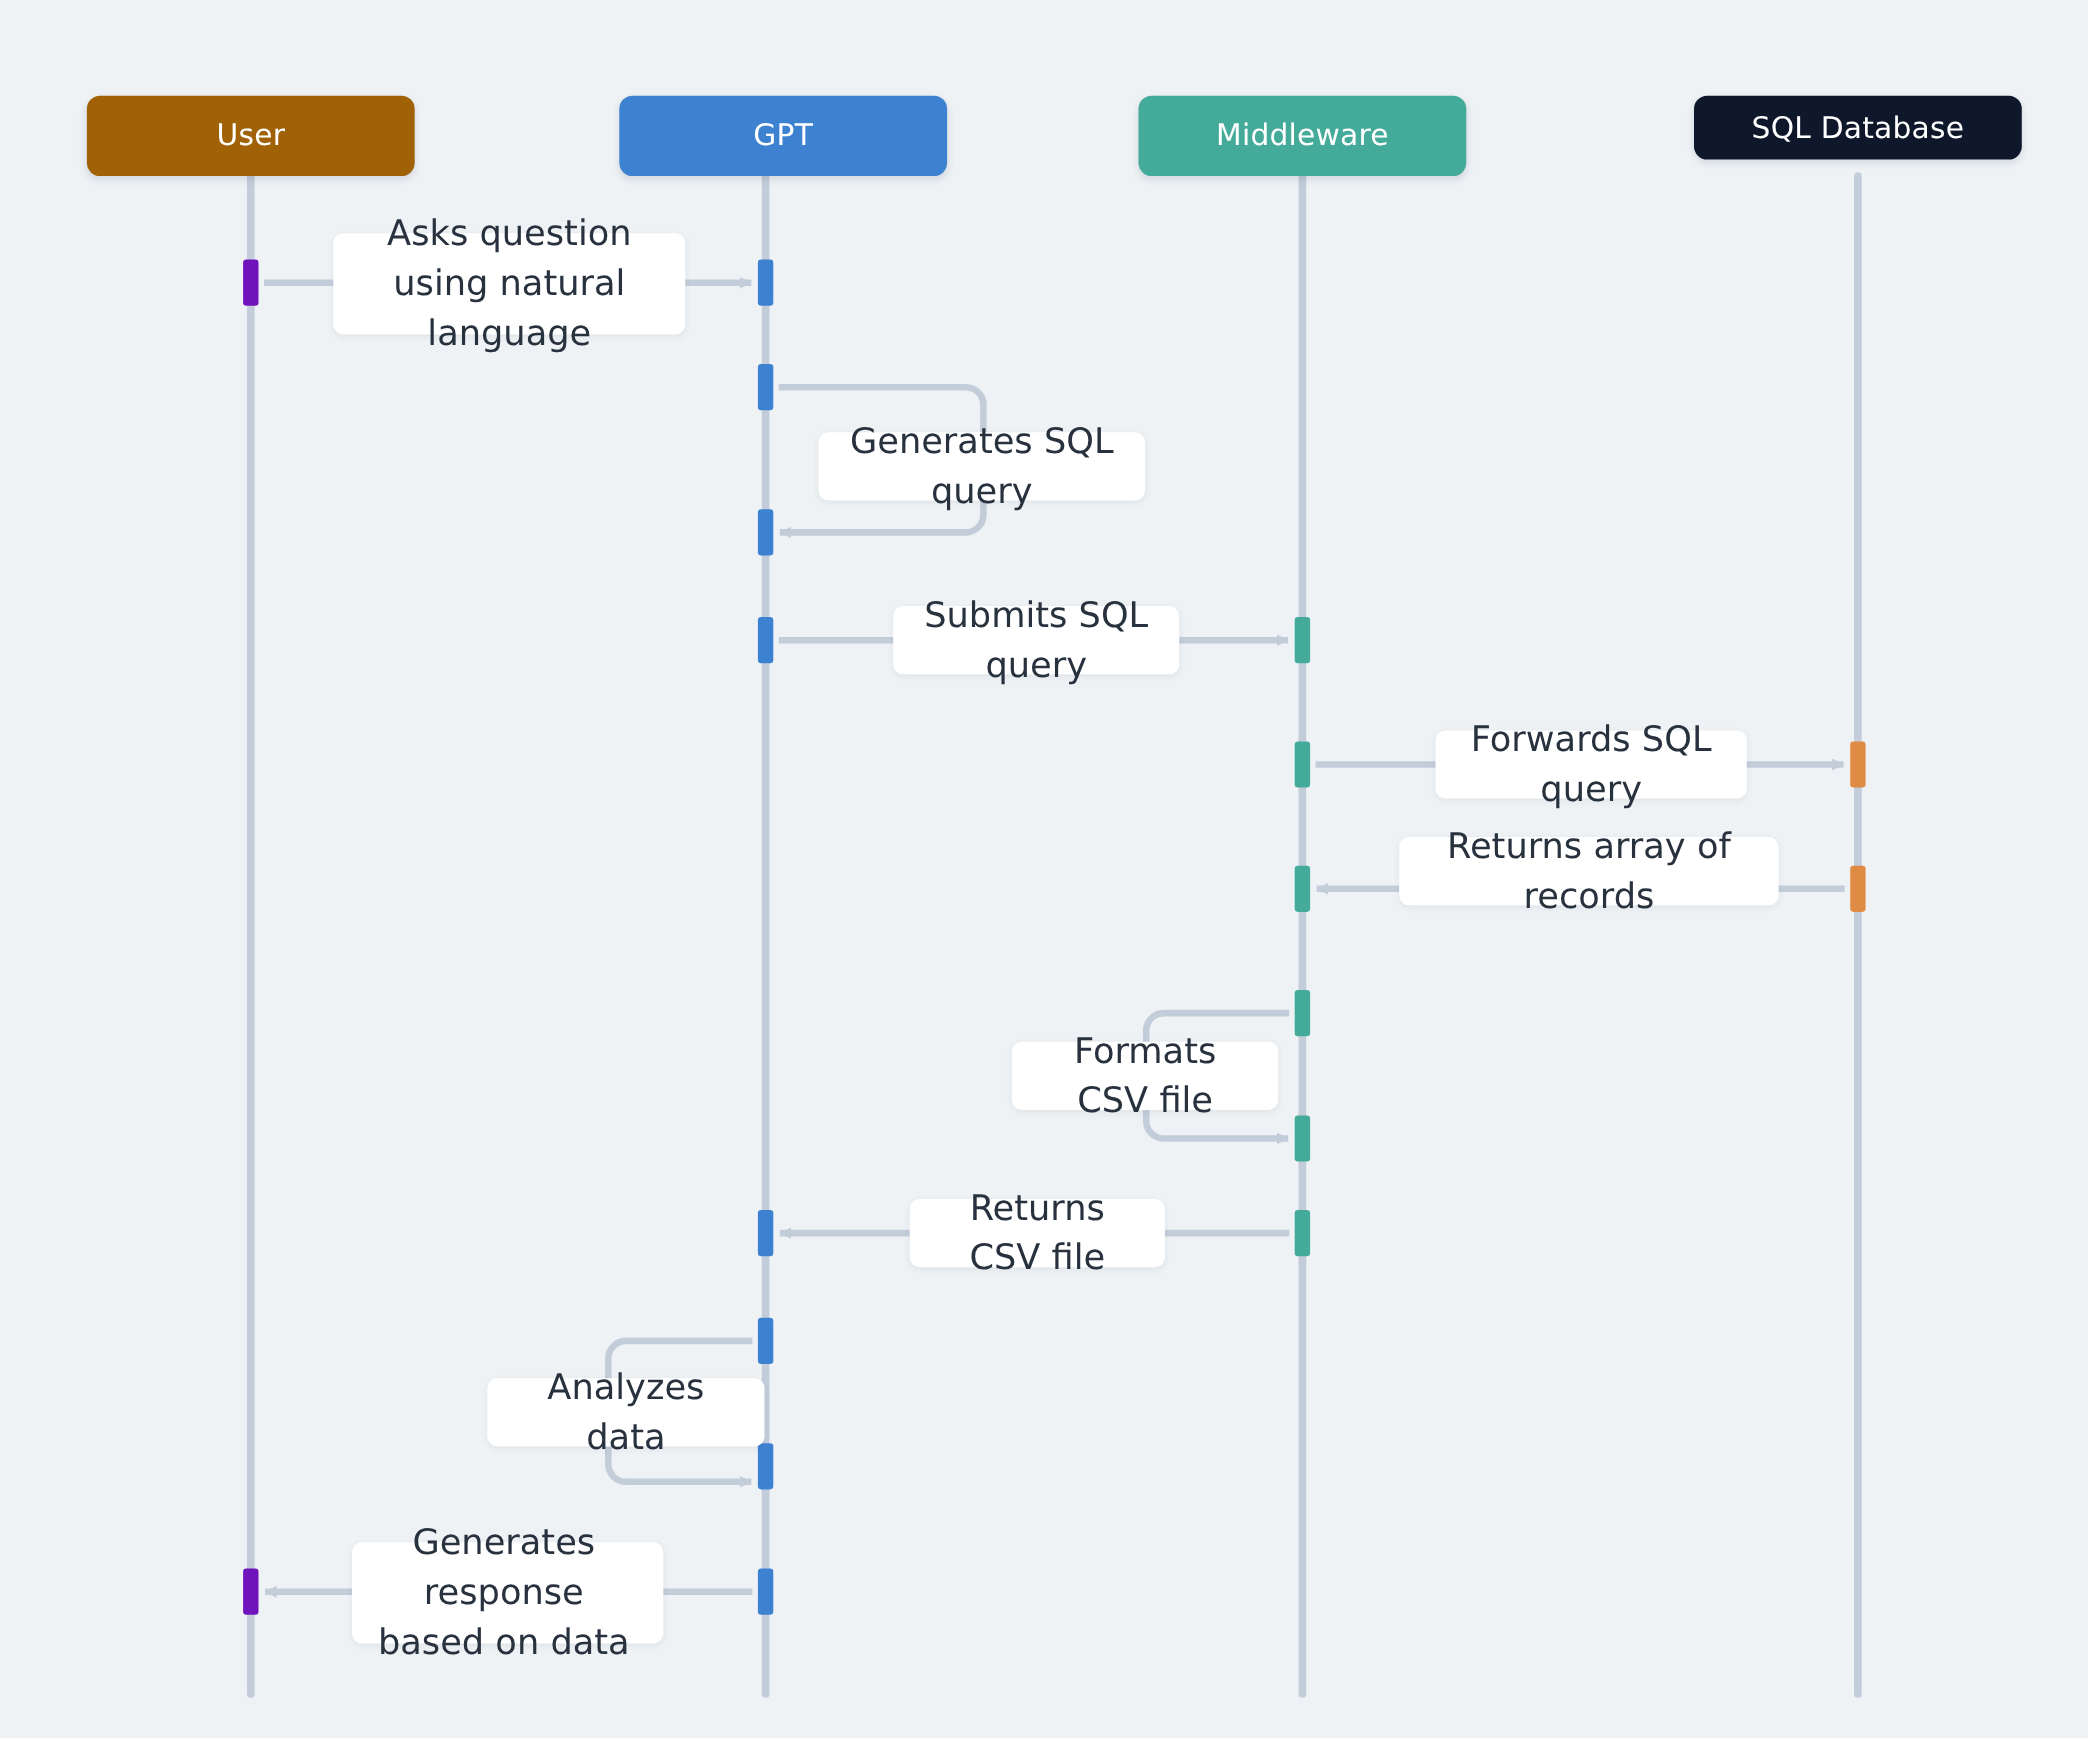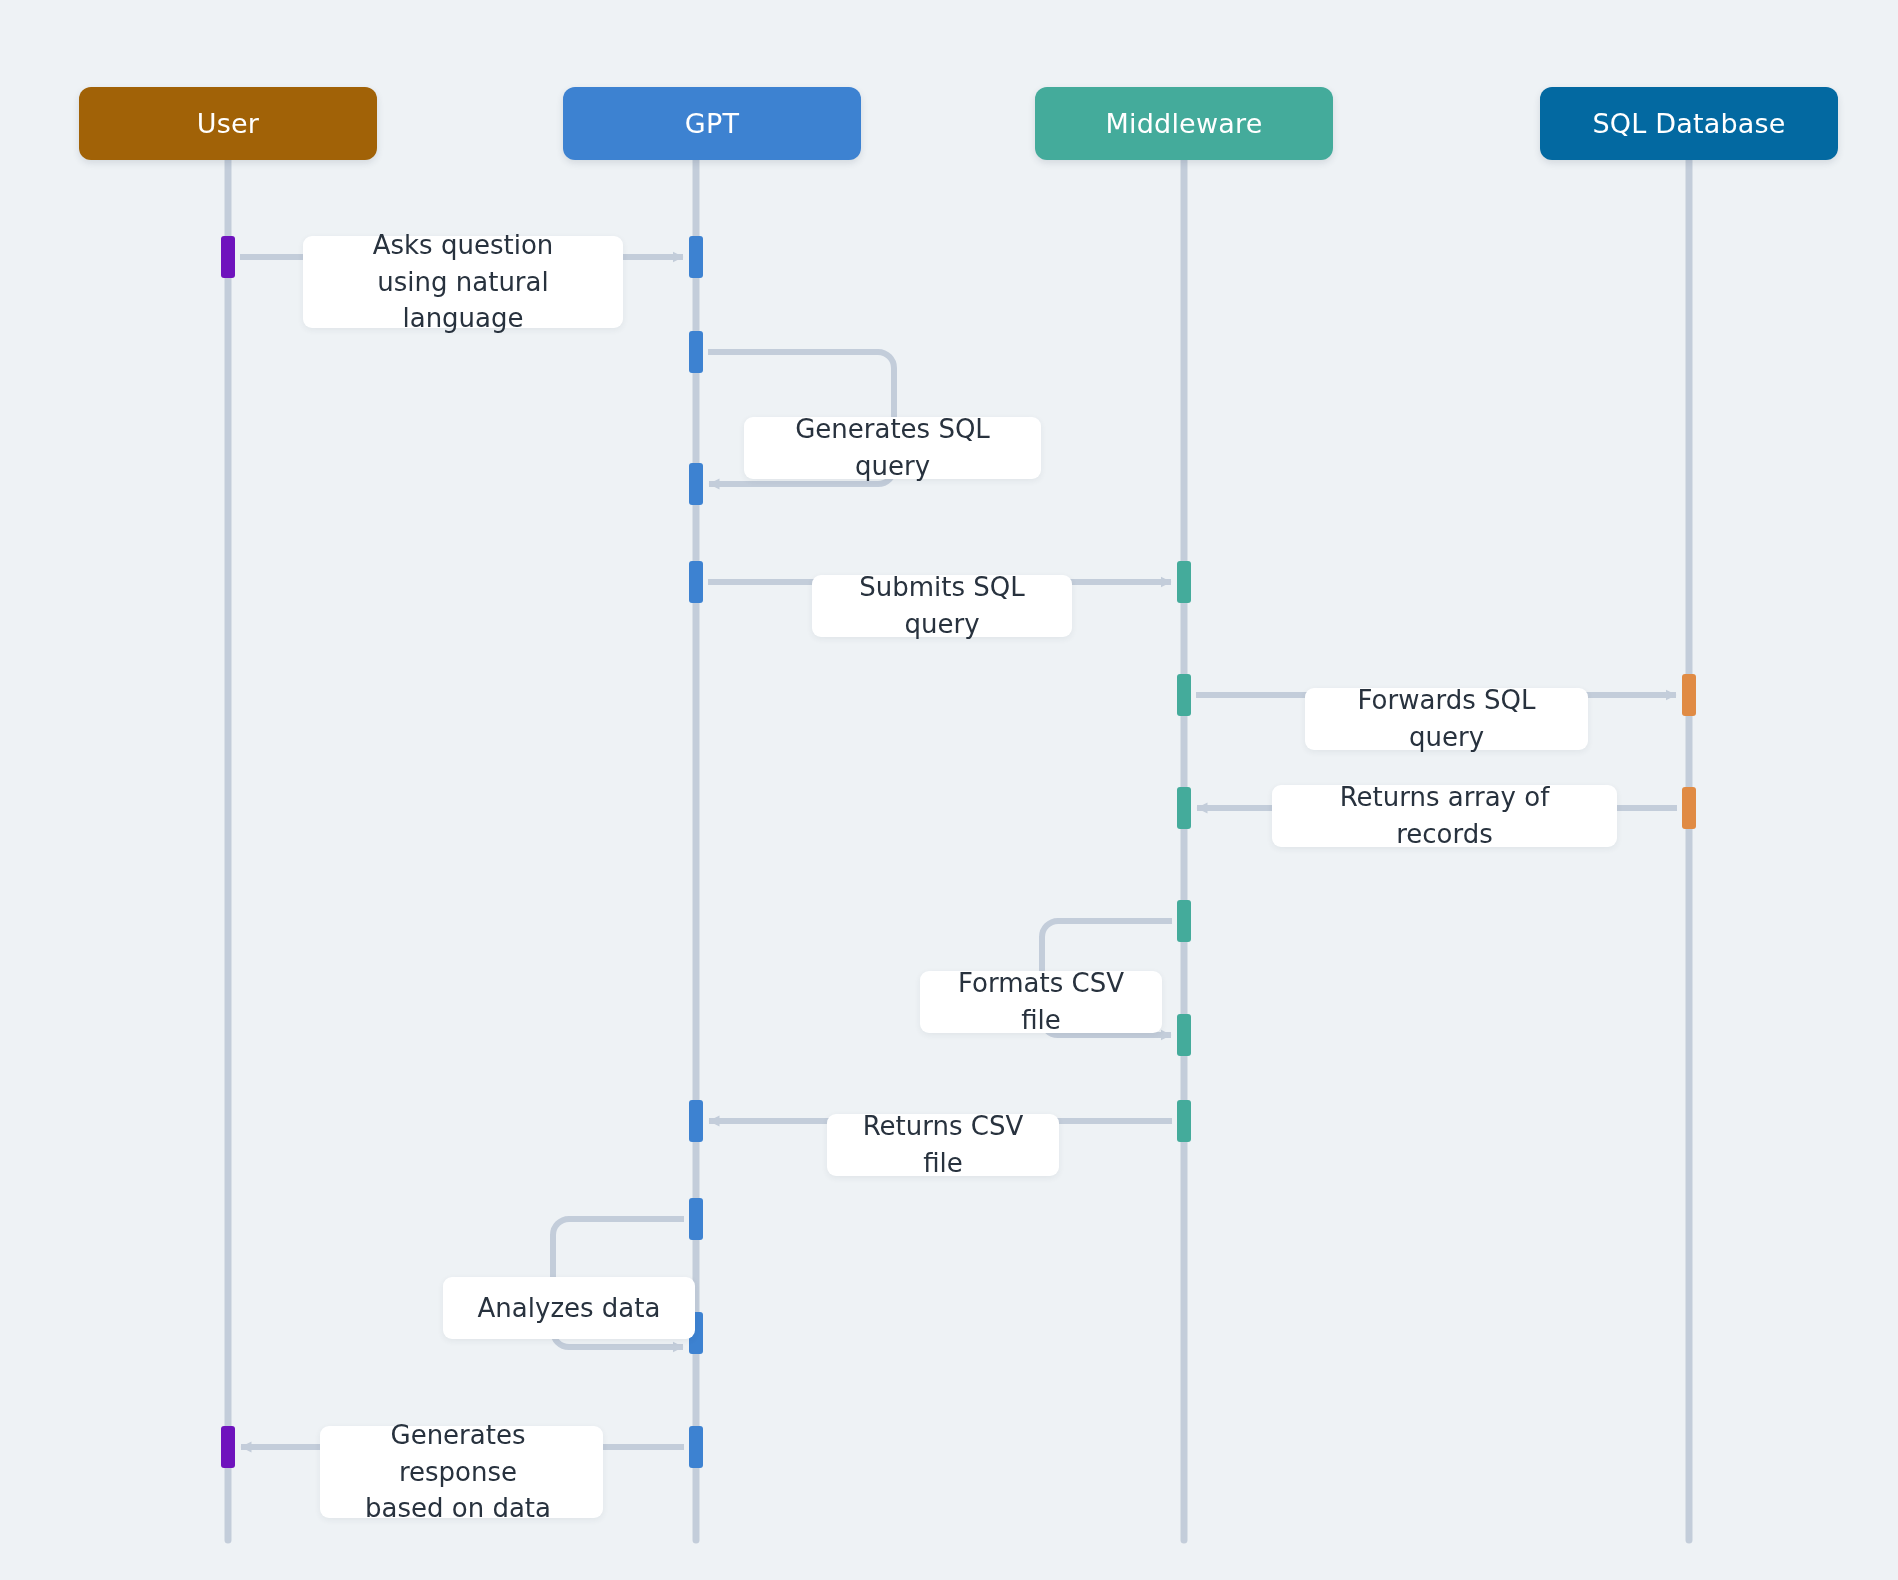--- a/index.html
+++ b/index.html
@@ -33,31 +33,30 @@
     font-weight: 400;
     letter-spacing: 0.2px;
     box-shadow: 0 3px 7px rgba(40, 55, 75, 0.13);
     box-sizing: border-box;
   }
   .msg-label {
     position: absolute;
     background: #ffffff;
     border-radius: 9px;
     color: #28323e;
-    font-size: 26px;
+    font-size: 32px;
     line-height: 1.42;
     text-align: center;
     display: flex;
     align-items: center;
     justify-content: center;
     padding: 13px 22px;
     box-shadow: 0 2px 6px rgba(40, 55, 75, 0.07);
     box-sizing: border-box;
     white-space: pre-line;
-    margin-top: 24px;
   }
 </style>
 </head>
 <body>
 
 <div id="diagram-root">
 
   <svg id="seq-svg" viewBox="0 0 1898 1580" xmlns="http://www.w3.org/2000/svg">
     <defs>
       <marker id="arrowhead" markerWidth="12" markerHeight="12" refX="10.5" refY="6" orient="auto" markerUnits="userSpaceOnUse">
@@ -106,21 +105,21 @@
   <div id="participants-layer">
       <div class="participant-header" style="left: 79px; top: 87px; width: 298px; height: 73px; background: #a16207;">
         <span>User</span>
       </div>
       <div class="participant-header" style="left: 547px; top: 87px; width: 298px; height: 73px; background: rgb(61, 130, 209); margin-left: 16px;">
         <span>GPT</span>
       </div>
       <div class="participant-header" style="left: 1035px; top: 87px; width: 298px; height: 73px; background: rgb(68, 171, 155);">
         <span>Middleware</span>
       </div>
-      <div class="participant-header" style="left: 1540px; top: 87px; width: 298px; height: 73px; background: #0369a1;">
+      <div class="participant-header" style="left: 1540px; top: 87px; width: 298px; height: 58px; background: #0f172a;">
         <span>SQL Database</span>
       </div>
     </div>
   <div id="labels-layer">
       <div class="msg-label" style="left: 303px; top: 212px; width: 320px; height: 92px;"><span>Asks question
 using natural language</span></div>
       <div class="msg-label" style="left: 744px; top: 393px; width: 297px; height: 62px;"><span>Generates SQL query</span></div>
       <div class="msg-label" style="left: 812px; top: 551px; width: 260px; height: 62px;"><span>Submits SQL query</span></div>
       <div class="msg-label" style="left: 1305px; top: 664px; width: 283px; height: 62px;"><span>Forwards SQL query</span></div>
       <div class="msg-label" style="left: 1272px; top: 761px; width: 345px; height: 62px;"><span>Returns array of records</span></div>

